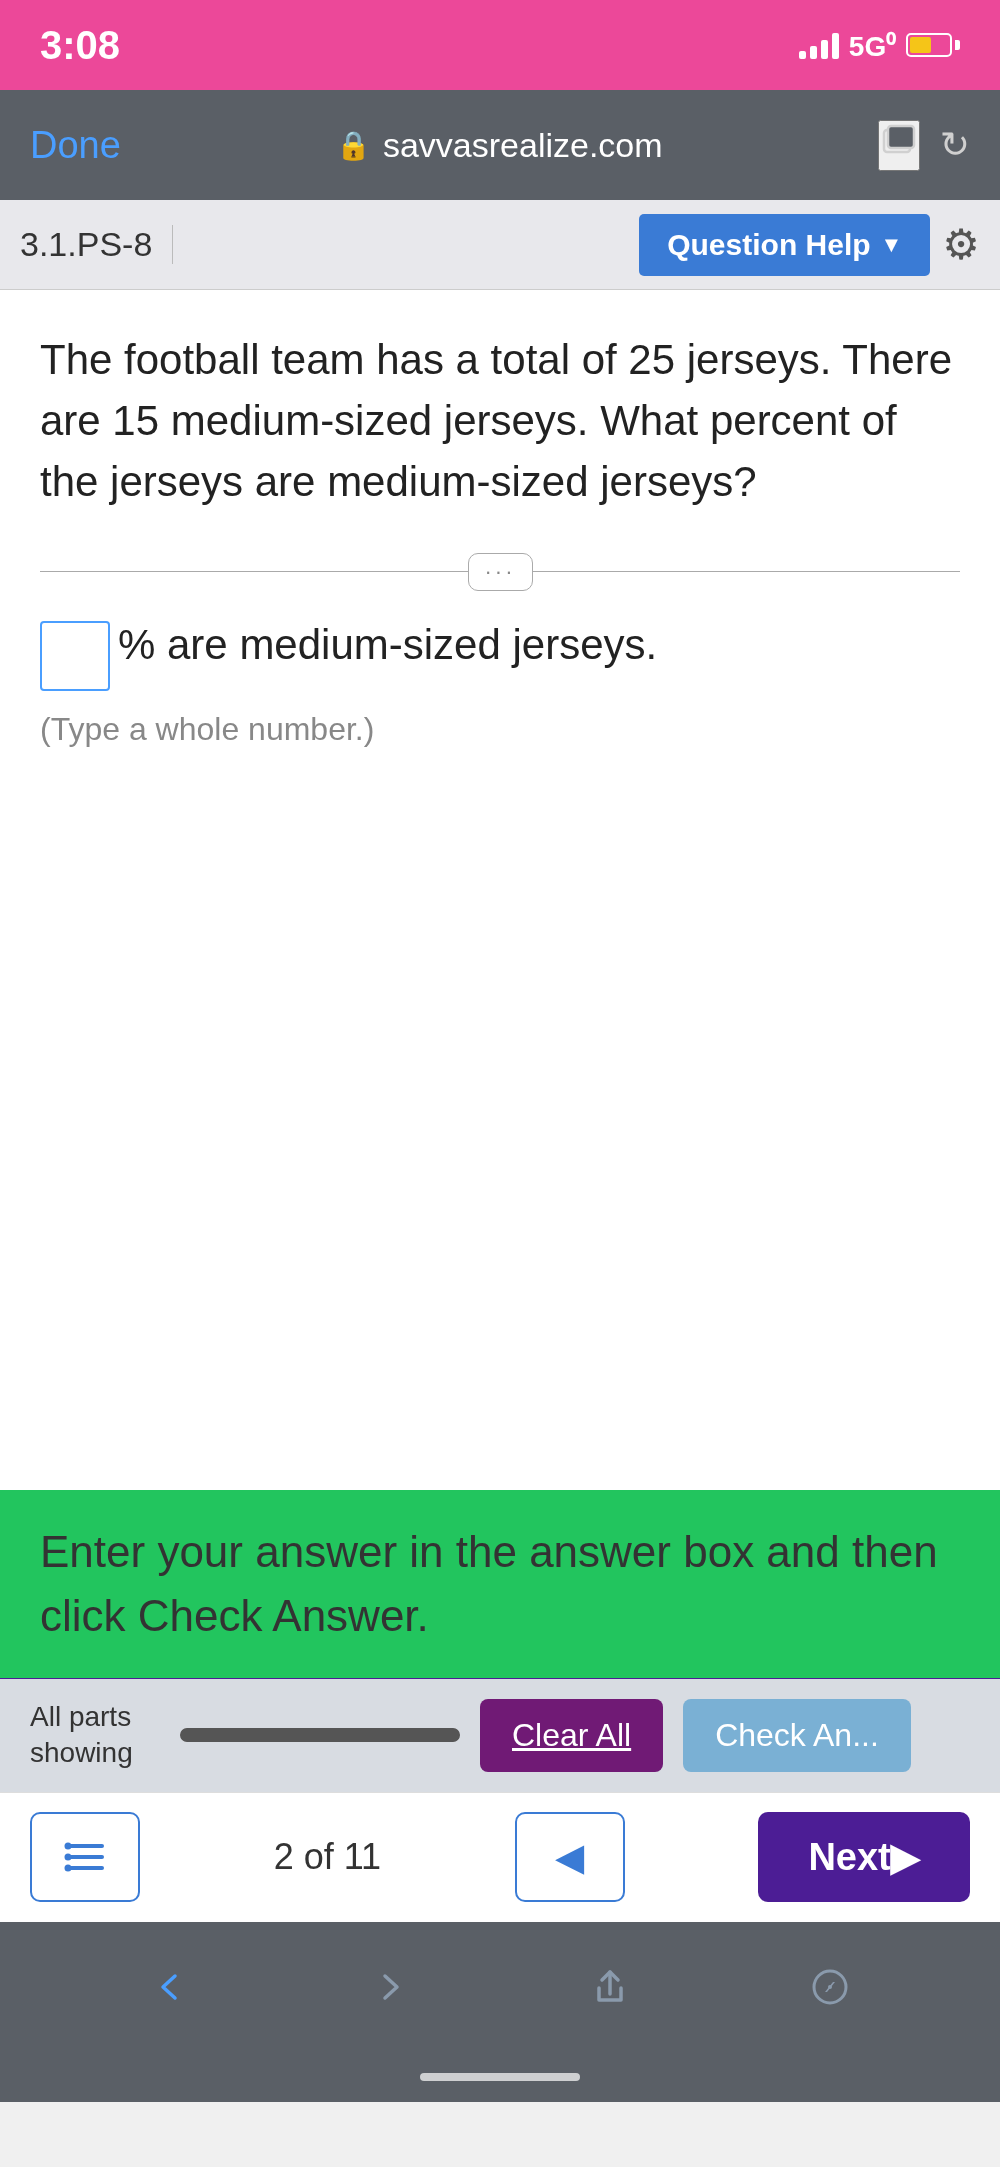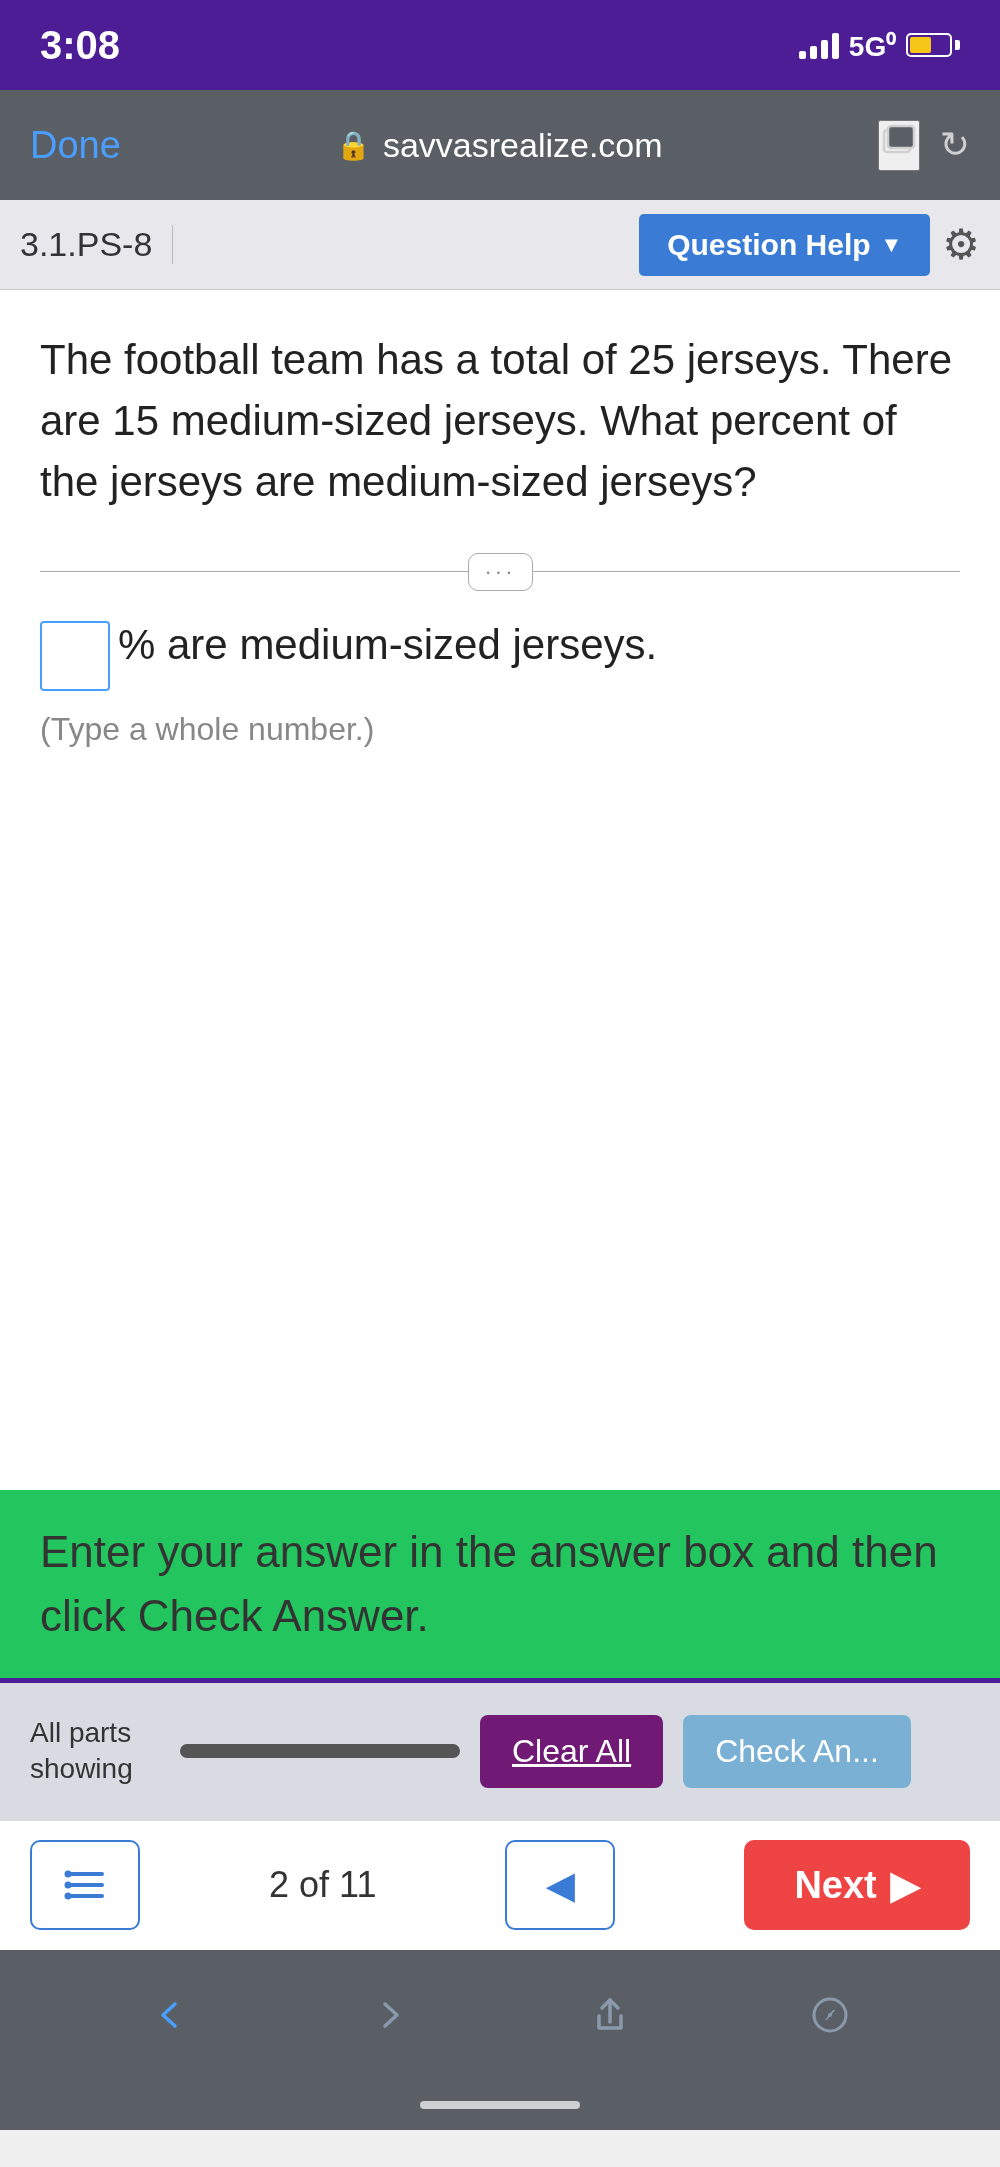--- a/index.html
+++ b/index.html
@@ -8,21 +8,21 @@
       width: 1000px;
       height: 2167px;
       font-family: -apple-system, BlinkMacSystemFont, 'Helvetica Neue', Arial, sans-serif;
       background: #f0f0f0;
       overflow: hidden;
       position: relative;
     }
 
     
     .status-bar {
-      background: #4c1d95;
+      background: #ec4899;
       height: 90px;
       display: flex;
       align-items: center;
       justify-content: space-between;
       padding: 0 40px;
     }
     .status-time {
       color: white;
       font-size: 40px;
       font-weight: 600;
@@ -235,25 +235,25 @@
       background: #22c55e;
       padding: 30px 40px;
       font-size: 44px;
       color: #333;
       line-height: 1.45;
     }
 
     
     .action-bar {
       background: #d8dce2;
-      padding: 32px 30px;
+      padding: 20px 30px;
       display: flex;
       align-items: center;
       gap: 20px;
-      border-top: 5px solid #4c1d95;
+      border-top: 1px solid #4c1d95;
     }
     .all-parts-label {
       font-size: 28px;
       color: #333;
       line-height: 1.3;
       min-width: 130px;
     }
     .progress-bar-bg {
       flex: 1;
       max-width: 280px;
@@ -328,32 +328,31 @@
       border-radius: 10px;
       background: white;
       cursor: pointer;
       display: flex;
       align-items: center;
       justify-content: center;
       color: #3a7bd5;
       font-size: 38px;
     }
     .next-btn {
-      background: #ef4444;
+      background: #4c1d95;
       color: white;
       border: none;
       border-radius: 10px;
       height: 90px;
       padding: 15px 50px;
       font-size: 38px;
       font-weight: 600;
       cursor: pointer;
       display: flex;
       align-items: center;
-      gap: 14px;
     }
 
     
     .bottom-nav {
       background: #5a5f66;
       height: 130px;
       display: flex;
       align-items: center;
       justify-content: space-around;
       padding: 0 60px;

